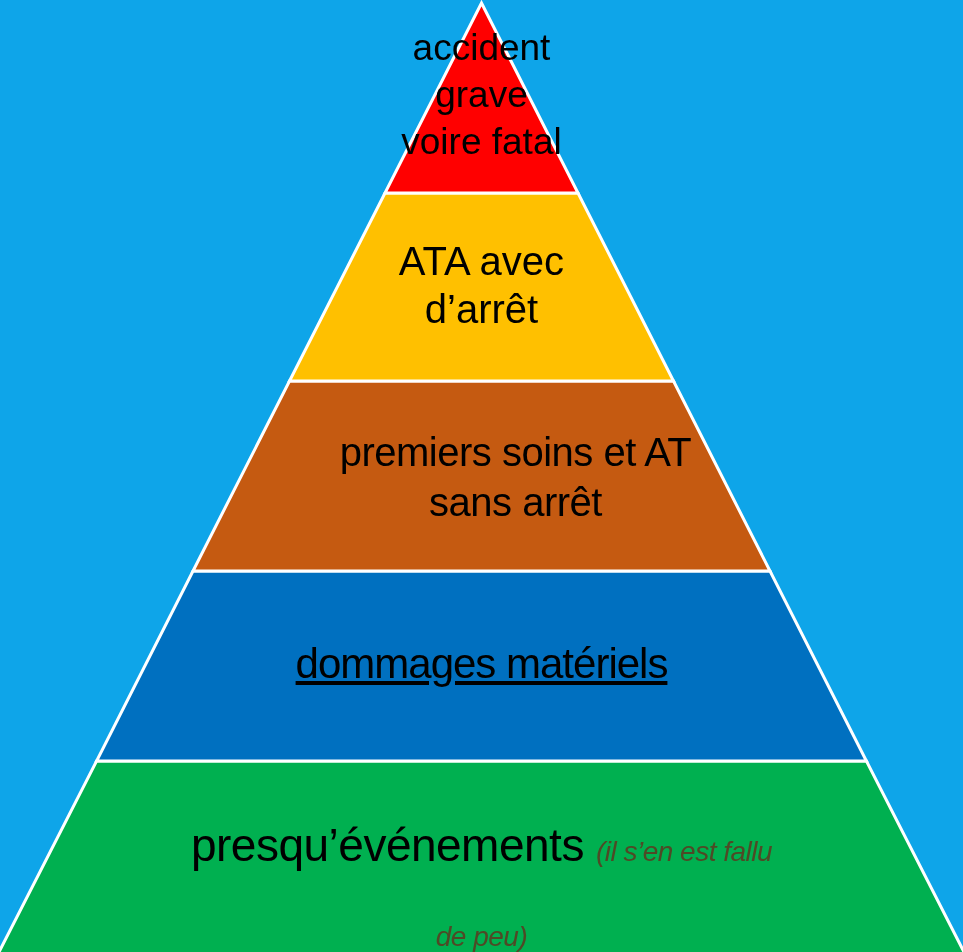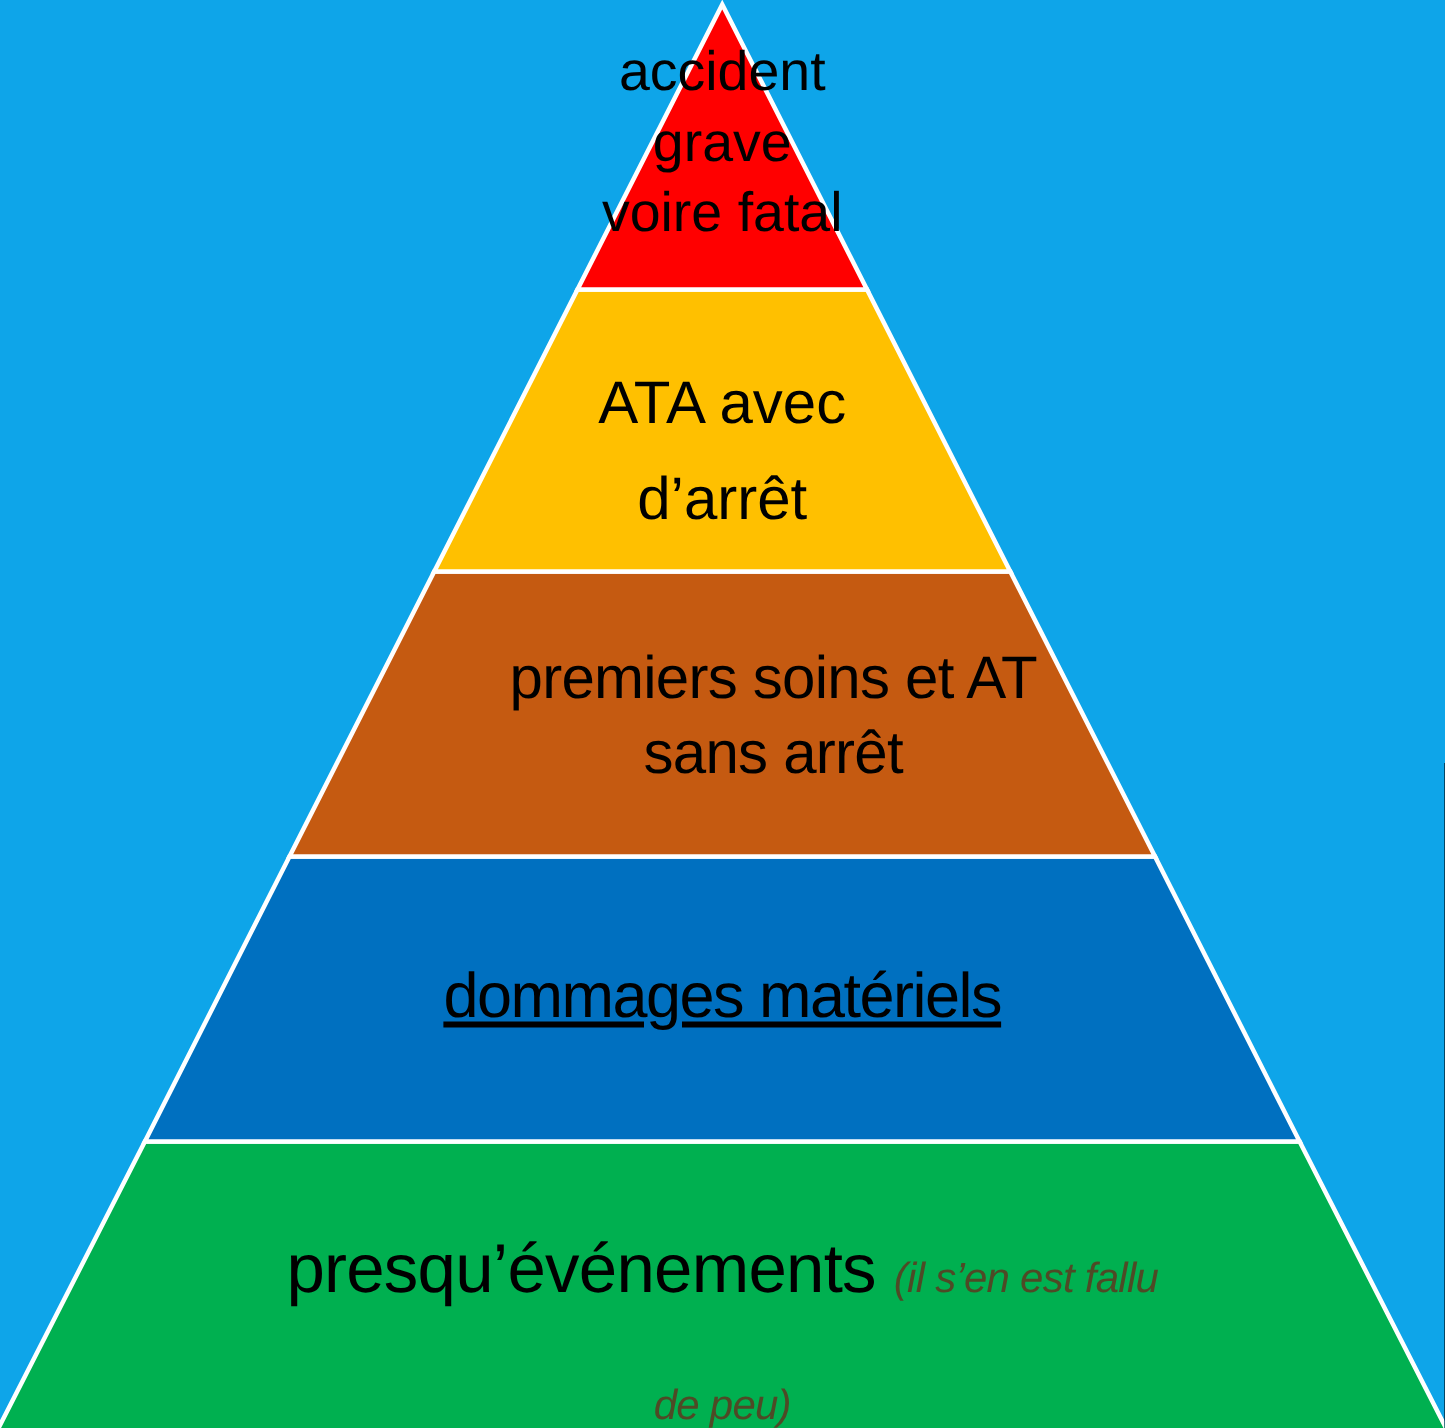--- a/index.html
+++ b/index.html
@@ -33,21 +33,21 @@
     pointer-events: none;
   }
   .lvl1-label {
     top: 24px;
     font-size: 37px;
     line-height: 47px;
   }
   .lvl2-label {
     top: 237px;
     font-size: 40px;
-    line-height: 64px;
+    line-height: 48px;
   }
   .lvl3-label {
     top: 427px;
     font-size: 40px;
     line-height: 50px;
     letter-spacing: -0.5px;
     margin-left: 34px;
   }
   .lvl4-label {
     top: 642px;

